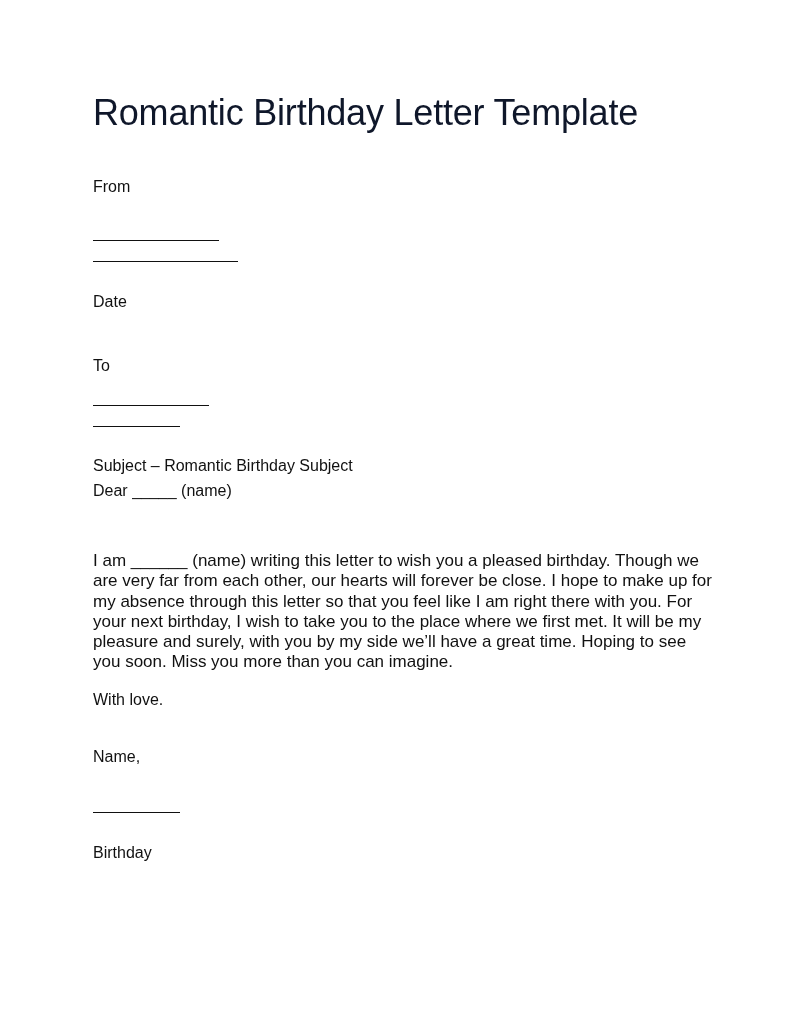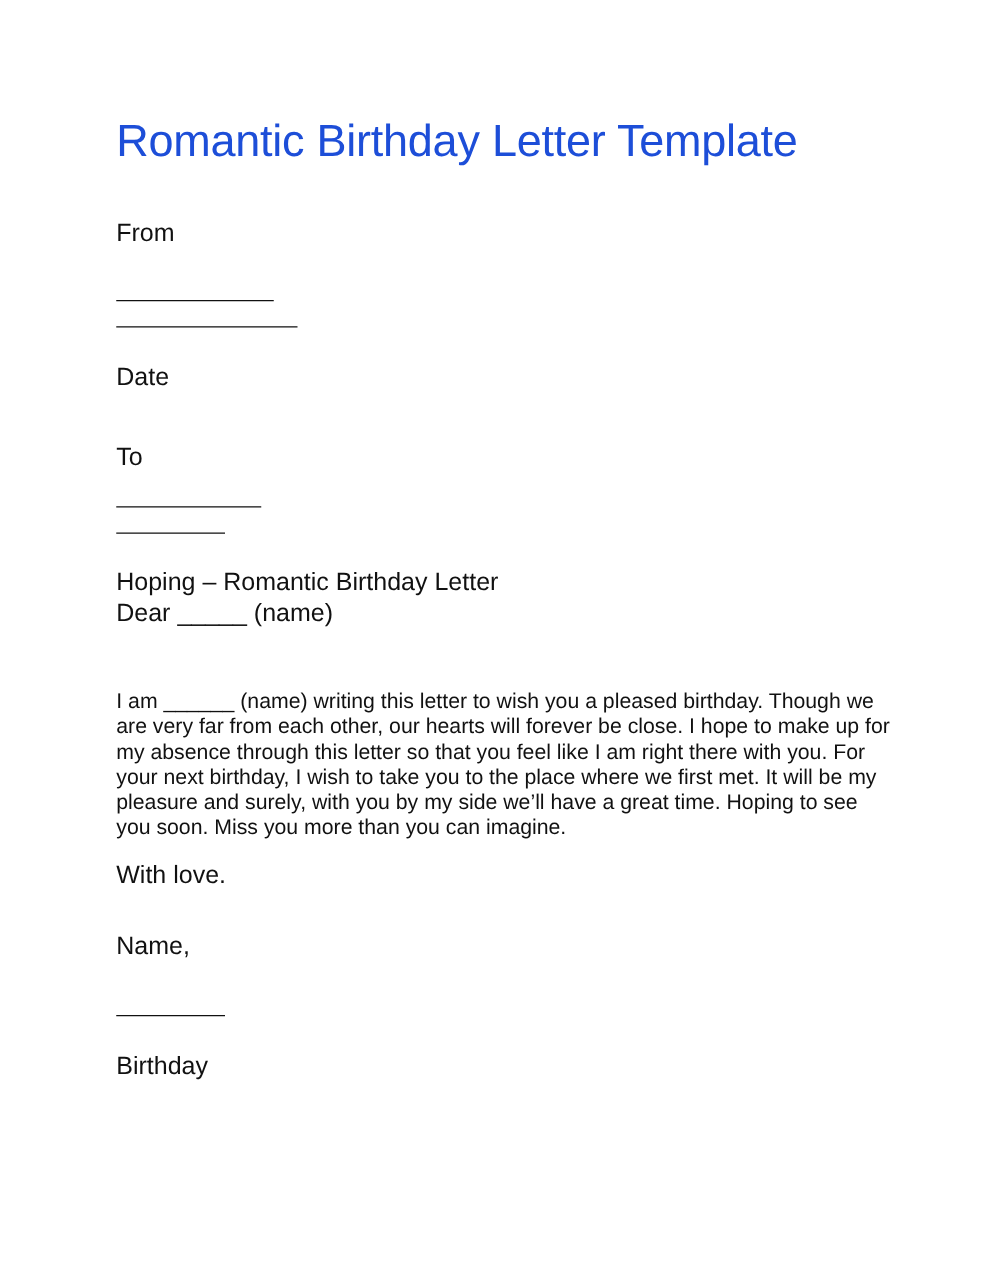--- a/index.html
+++ b/index.html
@@ -1,38 +1,38 @@
 <!DOCTYPE html>
 <html><head>
   <meta charset="utf-8">
   <style>
     html, body { margin:0; padding:0; background:#ffffff; }
     body { width:790px; height:1022px; position:relative; overflow:hidden;
       font-family:"Liberation Sans", sans-serif; color:#111111; }
     .abs { position:absolute; left:93px; white-space:nowrap; }
-    .title { top:92px; font-size:36px; color:#1d4ed8; letter-spacing:-0.2px; }
-    .t { font-size:20px; line-height:20px; }
+    .title { top:92px; font-size:36px; color:#0f172a; letter-spacing:-0.2px; }
+    .t { font-size:16px; line-height:20px; }
     .line { position:absolute; left:93px; height:0; border-top:1.3px solid #111; }
     .para { position:absolute; left:93px; top:551px; width:620px; font-size:17px; line-height:20.3px; white-space:normal; }
   </style>
 </head>
 <body>
 
 <div class="abs title">Romantic Birthday Letter Template</div>
 
 <div class="abs t" style="top:177px">From</div>
 <div class="line" style="top:240px;width:126px"></div>
 <div class="line" style="top:261px;width:145px"></div>
 
 <div class="abs t" style="top:292px">Date</div>
 <div class="abs t" style="top:356px">To</div>
 <div class="line" style="top:405px;width:116px"></div>
 <div class="line" style="top:426px;width:87px"></div>
 
-<div class="abs t" style="top:456px">Hoping – Romantic Birthday Letter</div>
+<div class="abs t" style="top:456px">Subject – Romantic Birthday Subject</div>
 <div class="abs t" style="top:481px">Dear _____ (name)</div>
 
 <div class="para">I am ______ (name) writing this letter to wish you a pleased birthday. Though we are very far from each other, our hearts will forever be close. I hope to make up for my absence through this letter so that you feel like I am right there with you. For your next birthday, I wish to take you to the place where we first met. It will be my pleasure and surely, with you by my side we’ll have a great time. Hoping to see you soon. Miss you more than you can imagine.</div>
 
 <div class="abs t" style="top:690px">With love.</div>
 <div class="abs t" style="top:747px">Name,</div>
 <div class="line" style="top:812px;width:87px"></div>
 <div class="abs t" style="top:843px">Birthday</div>
 
 </body></html>

